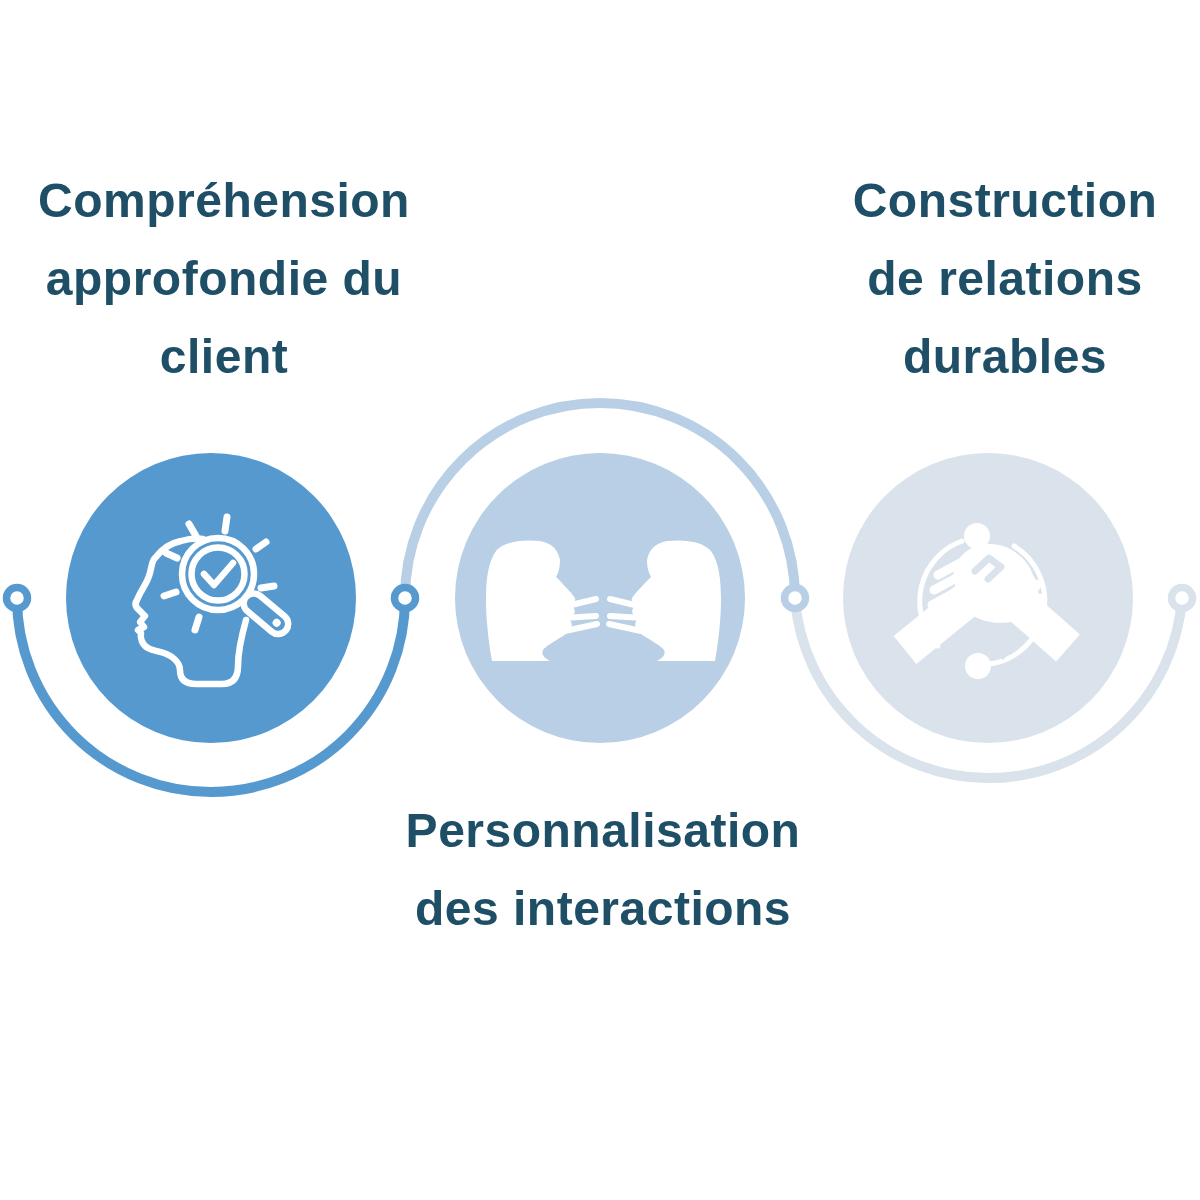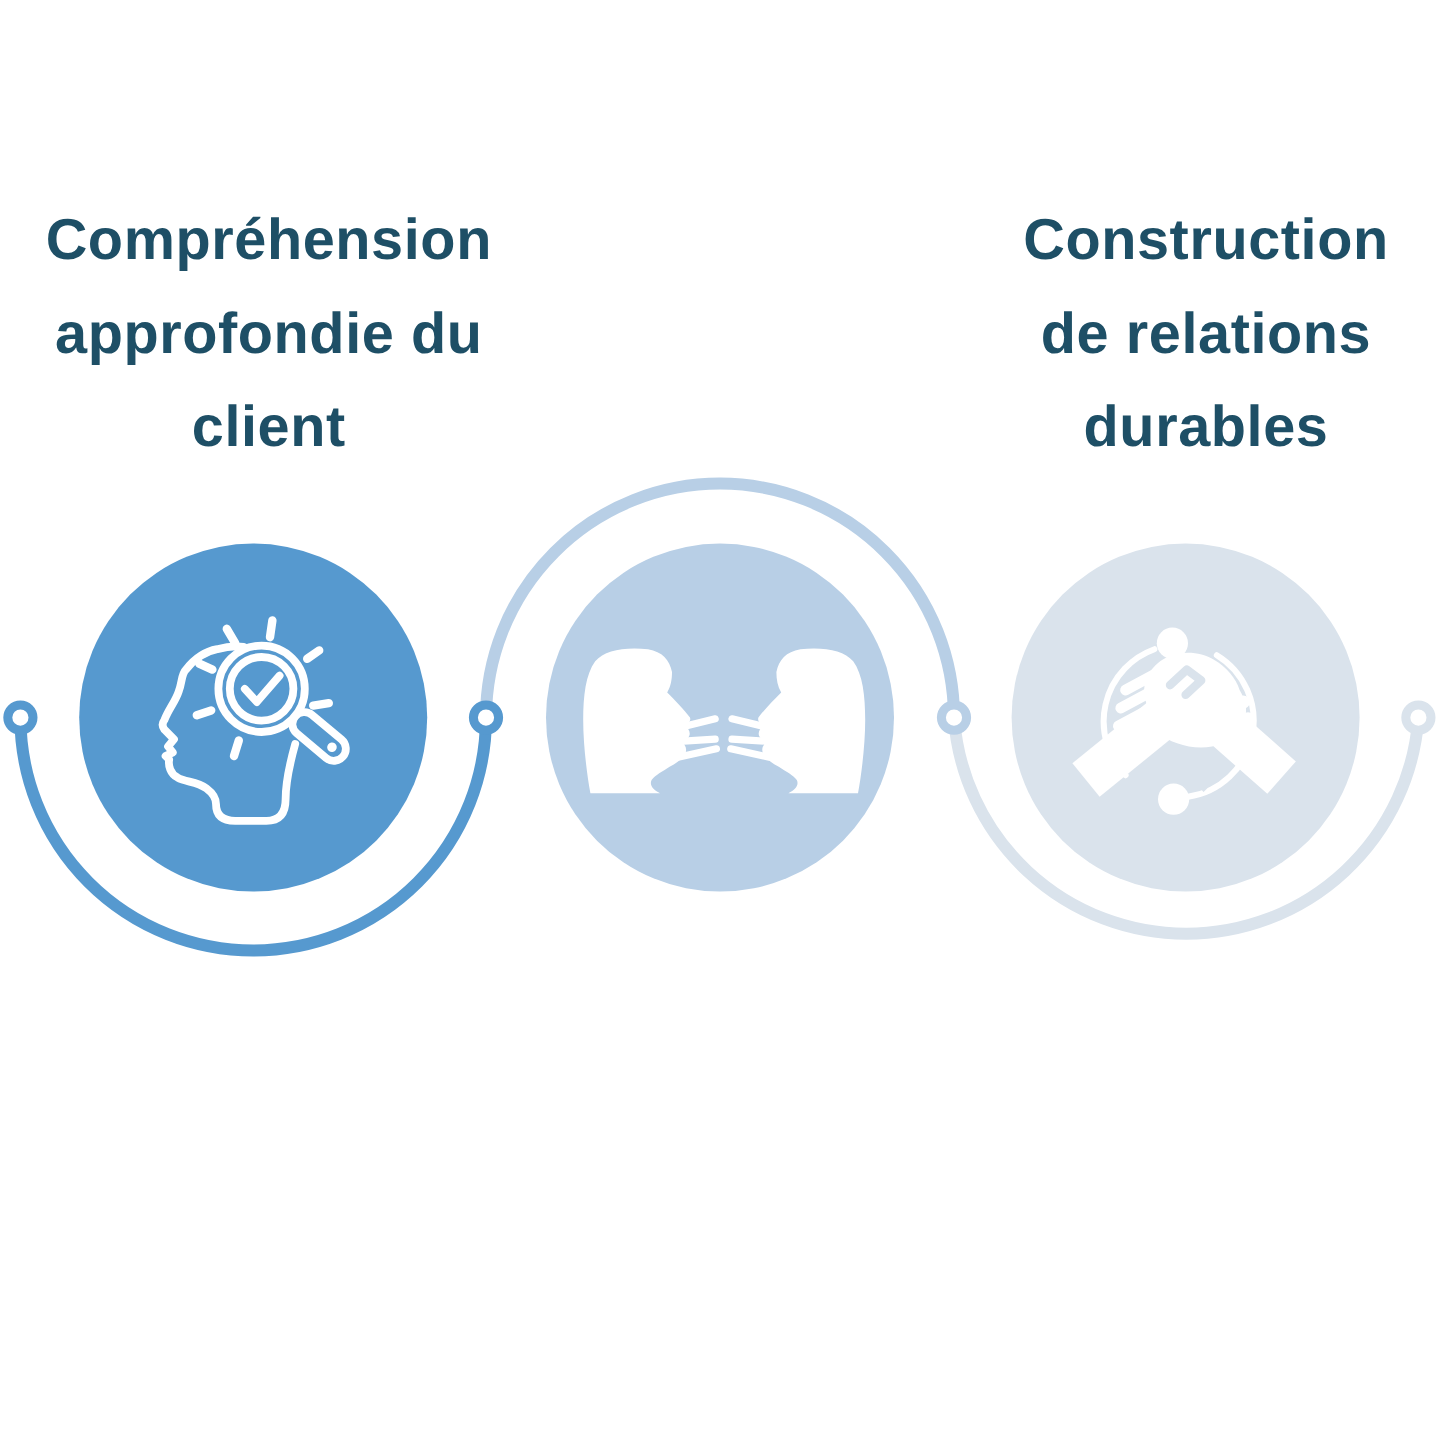--- a/index.html
+++ b/index.html
@@ -150,16 +150,18 @@
       <path class="ifinger" d="M 932 605 L 958 591"></path>
       <path class="ifinger" d="M 936 619 L 961 605"></path>
       <path class="inotch" d="M 975 571 L 989 558 L 1001 567 L 988 579"></path>
     </g>
   </svg>
 
   
   <div class="title title-1">Compréhension
 approfondie du
 client</div>
+  <div class="title title-2">Personnalisation
+des interactions</div>
   <div class="title title-3">Construction
 de relations
 durables</div>
 </div>
 
 </body></html>

